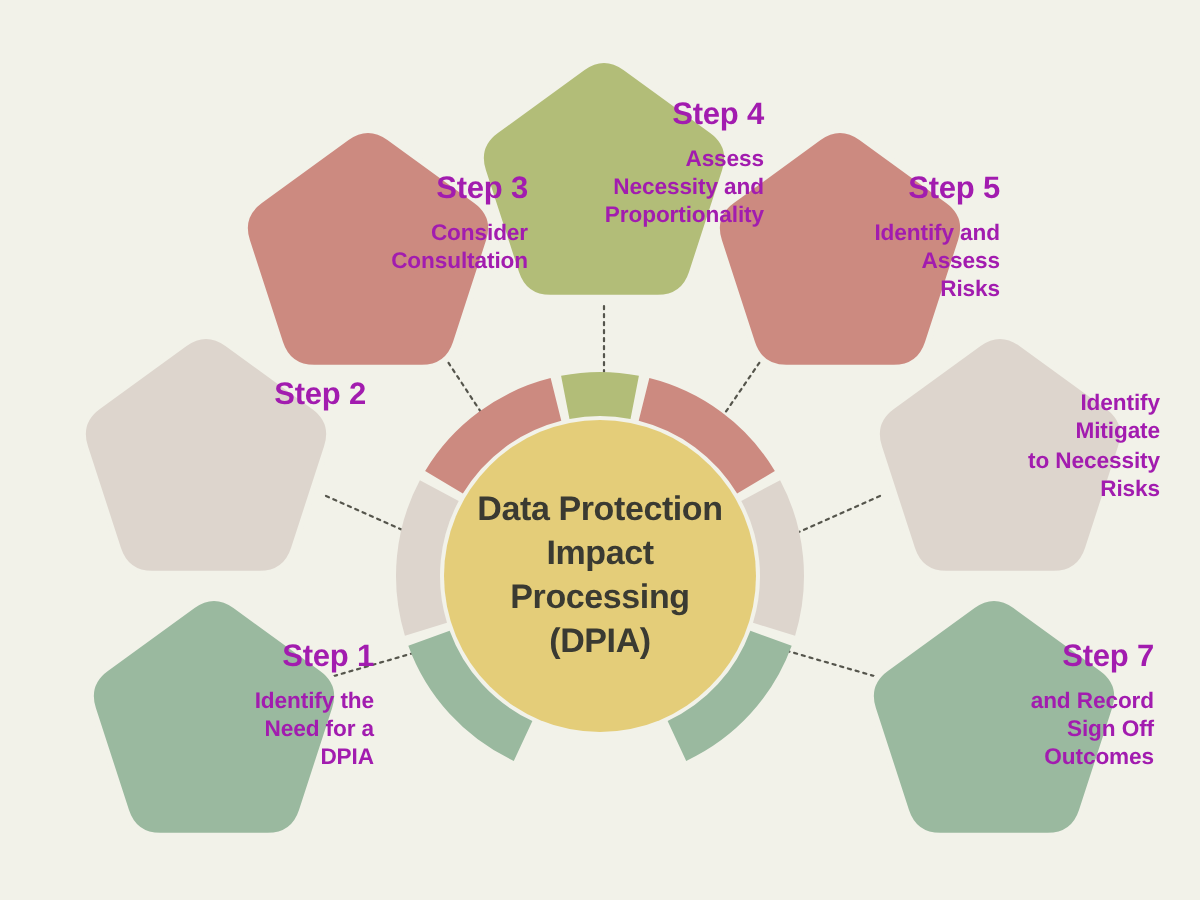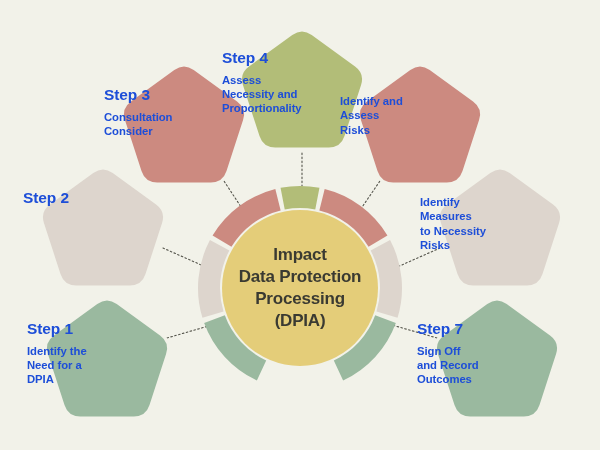--- a/index.html
+++ b/index.html
@@ -20,22 +20,22 @@
   }
   #diagram-svg {
     position: absolute;
     top: 0;
     left: 0;
     width: 600px;
     height: 450px;
   }
   .node-label {
     position: absolute;
-    text-align: left;
-    color: #1d4ed8;
+    text-align: right;
+    color: #a21caf;
     pointer-events: none;
     line-height: 1.0;
   }
   .node-title {
     font-size: 15.5px;
     font-weight: bold;
     letter-spacing: -0.1px;
     white-space: nowrap;
   }
   .node-desc {
@@ -108,56 +108,57 @@
           <div>Need for a</div>
           <div>DPIA</div>
         </div>
       </div>
       <div class="node-label" style="left: 23px; top: 190px; width: 160px;">
         <div class="node-title">Step 2</div>
       </div>
       <div class="node-label" style="left: 104px; top: 87px; width: 160px;">
         <div class="node-title">Step 3</div>
         <div class="node-desc">
+          <div>Consider</div>
           <div>Consultation</div>
-          <div>Consider</div>
         </div>
       </div>
       <div class="node-label" style="left: 222px; top: 50px; width: 160px;">
         <div class="node-title">Step 4</div>
         <div class="node-desc">
           <div>Assess</div>
           <div>Necessity and</div>
           <div>Proportionality</div>
         </div>
       </div>
       <div class="node-label" style="left: 340px; top: 87px; width: 160px;">
+        <div class="node-title">Step 5</div>
         <div class="node-desc">
           <div>Identify and</div>
           <div>Assess</div>
           <div>Risks</div>
         </div>
       </div>
       <div class="node-label" style="left: 420px; top: 188px; width: 160px;">
         <div class="node-desc">
           <div>Identify</div>
-          <div>Measures</div>
+          <div>Mitigate</div>
           <div>to Necessity</div>
           <div>Risks</div>
         </div>
       </div>
       <div class="node-label" style="left: 417px; top: 321px; width: 160px;">
         <div class="node-title">Step 7</div>
         <div class="node-desc">
+          <div>and Record</div>
           <div>Sign Off</div>
-          <div>and Record</div>
           <div>Outcomes</div>
         </div>
       </div>
     </div>
 
   <div class="hub-label" id="hub-label" style="left: 210px; width: 180px; top: 244px;">
+      <div>Data Protection</div>
       <div>Impact</div>
-      <div>Data Protection</div>
       <div>Processing</div>
       <div>(DPIA)</div>
     </div>
 </div>
 
 </body></html>

